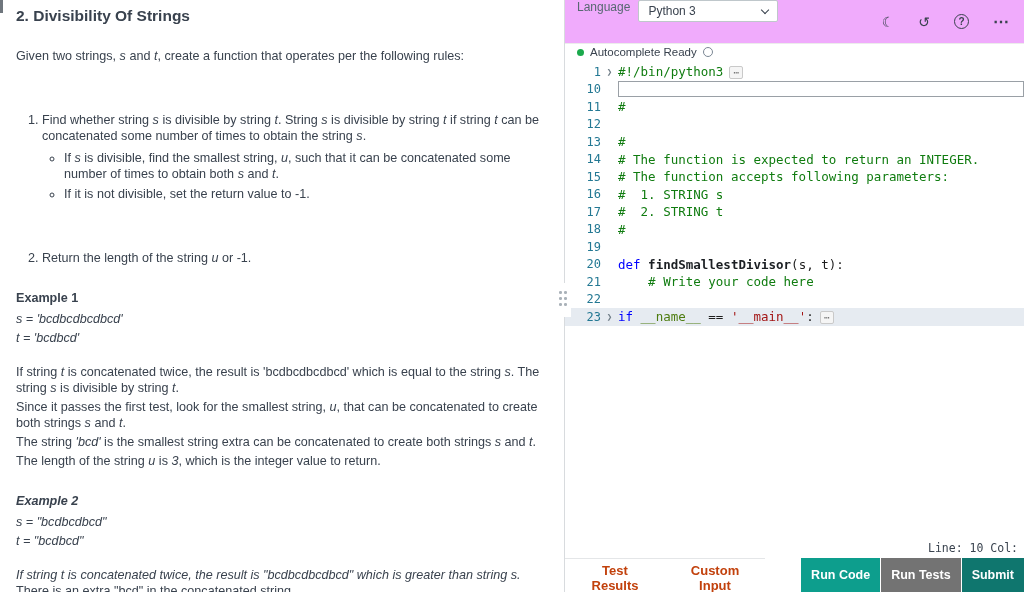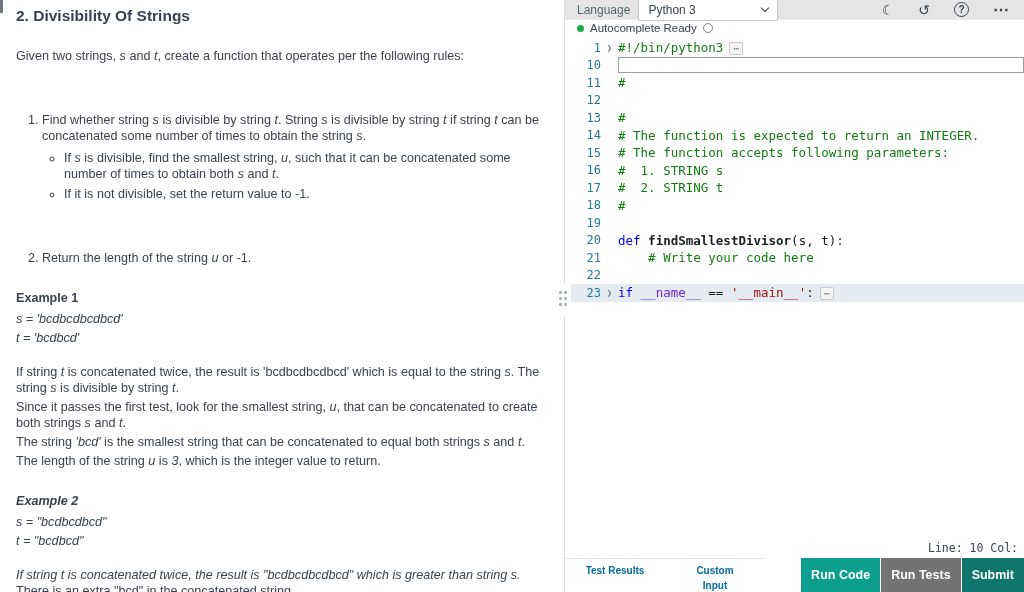--- a/index.html
+++ b/index.html
@@ -35,22 +35,22 @@
     position:absolute; left:-7px; top:283px; width:14px; height:34px;
     background:#fff; display:grid; grid-template-columns:repeat(2,5px);
     grid-auto-rows:6px; justify-content:center; align-content:center;
   }
   .drag-handle i { width:2.5px; height:2.5px; border-radius:50%; background:#aab2b9; }
 
   
   .right-panel { flex:1; display:flex; flex-direction:column; min-width:0; }
 
   .editor-header {
-    height:20px; flex:none; background:#e5e5e5; border-bottom:1px solid #ececec;
-    display:flex; align-items:center; padding:0 14px 0 12px;
+    height:44px; flex:none; background:#f0abfc; border-bottom:1px solid #ececec;
+    display:flex; padding:0 14px 0 12px;
   }
   .lang-label { font-size:12px; color:#576871; margin-right:8px; }
   .lang-select {
     width:140px; height:22px; background:#fff; border:1px solid #bfc7cb; border-radius:2px;
     display:flex; align-items:center; justify-content:space-between; padding:0 9px;
     font-size:12px; color:#39424e; cursor:pointer;
   }
   .chev { width:6px; height:6px; border-right:1.5px solid #39424e; border-bottom:1.5px solid #39424e;
     transform:rotate(45deg); margin-top:-3px; }
   .header-icons { margin-left:auto; display:flex; align-items:center; gap:24px; color:#39424e; }
@@ -69,34 +69,34 @@
     font-size:12.5px; padding-top:3px; overflow:hidden; background:#fff; }
   .code-line { display:flex; height:17.5px; align-items:center; }
   .code-line.hl { background:#e6ebf1; }
   .gutter { width:36px; flex:none; text-align:right; color:#237893; font-size:12px; }
   .fold { width:17px; flex:none; text-align:center; color:#6f7d87; font-size:9px; }
   .content { flex:1; white-space:pre; min-width:0; }
   .content.boxed { border:1px solid #9aa0a6; height:16px; align-self:center; }
   .c-com { color:#107C10; }
   .c-kw  { color:#0000ff; }
   .c-fn  { color:#1b1f23; font-weight:bold; }
-  .c-var { color:#6d28d9; }
+  .c-var { color:#4d7c0f; }
   .c-str { color:#a31515; }
   .c-pl  { color:#1e1e1e; }
   .fold-badge { display:inline-block; border:1px solid #c9c9c9; background:#f5f5f5; color:#777;
     font-size:10px; line-height:11px; padding:0 3px; margin-left:6px; border-radius:2px; }
 
   .status-line { flex:none; text-align:right; font-family:"DejaVu Sans Mono","Liberation Mono",monospace;
     font-size:11.5px; color:#39424e; padding:2px 6px 3px 0; }
 
   
   .footer { height:34px; flex:none; display:flex; }
   .tabs { display:flex; border-top:1px solid #e4e6e8; }
-  .tab { width:100px; text-align:center; font-weight:bold; font-size:10px; line-height:15px;
-    padding-top:4px; color:#0369a1; cursor:pointer; }
+  .tab { width:100px; text-align:center; font-weight:bold; font-size:13px; line-height:15px;
+    padding-top:4px; color:#c2410c; cursor:pointer; }
   .tab span { display:inline-block; width:62px; }
   .buttons { margin-left:auto; display:flex; gap:1px; }
   .btn { height:100%; display:flex; align-items:center; justify-content:center;
     color:#fff; font-size:12.5px; font-weight:bold; padding:0 10px; cursor:pointer; border:none; }
 </style>
 </head>
 <body>
 
 <div class="app">
 
@@ -113,21 +113,21 @@
               <li><span>If </span><span class="it">s</span><span> is divisible, find the smallest string, </span><span class="it">u</span><span>, such that it can be concatenated some number of times to obtain both </span><span class="it">s</span><span> and </span><span class="it">t</span><span>.</span></li>
               <li><span>If it is not divisible, set the return value to -1.</span></li>
             </ul></li>
           <li><span>Return the length of the string </span><span class="it">u</span><span> or -1.</span></li>
         </ol>
         <div class="h"><span>Example 1</span></div>
         <div class="p ex"><span class="it">s = 'bcdbcdbcdbcd'</span></div>
         <div class="p ex"><span class="it">t = 'bcdbcd'</span></div>
         <div class="p mt"><span>If string </span><span class="it">t</span><span> is concatenated twice, the result is 'bcdbcdbcdbcd' which is equal to the string </span><span class="it">s</span><span>.  The string </span><span class="it">s</span><span> is divisible by string </span><span class="it">t</span><span>.</span></div>
         <div class="p"><span>Since it passes the first test, look for the smallest string, </span><span class="it">u</span><span>, that can be concatenated to create both strings </span><span class="it">s</span><span> and </span><span class="it">t</span><span>.</span></div>
-        <div class="p"><span>The string </span><span class="it">'bcd'</span><span> is the smallest string that can be concatenated to equal both strings </span><span class="it">s</span><span> and </span><span class="it">t</span><span>.</span></div>
+        <div class="p"><span>The string </span><span class="it">'bcd'</span><span> is the smallest string extra can be concatenated to create both strings </span><span class="it">s</span><span> and </span><span class="it">t</span><span>.</span></div>
         <div class="p"><span>The length of the string </span><span class="it">u</span><span> is </span><span class="it">3</span><span>, which is the integer value to return.</span></div>
         <div class="h"><span class="it">Example 2</span></div>
         <div class="p ex"><span class="it">s = "bcdbcdbcd"</span></div>
         <div class="p ex"><span class="it">t = "bcdbcd"</span></div>
         <div class="p mt"><span class="it">If string t is concatenated twice, the result is "bcdbcdbcdbcd" which is greater than string s.</span><span>  There is an extra "bcd" in the concatenated string.</span></div>
         <div class="p"><span class="it">The string s is not divisible by string t, so return -1.</span></div>
         <div class="p"><span>Complete the function </span><span class="it">findSmallestDivisor</span><span> in the editor below.</span></div>
       </div>
   </div>
 

